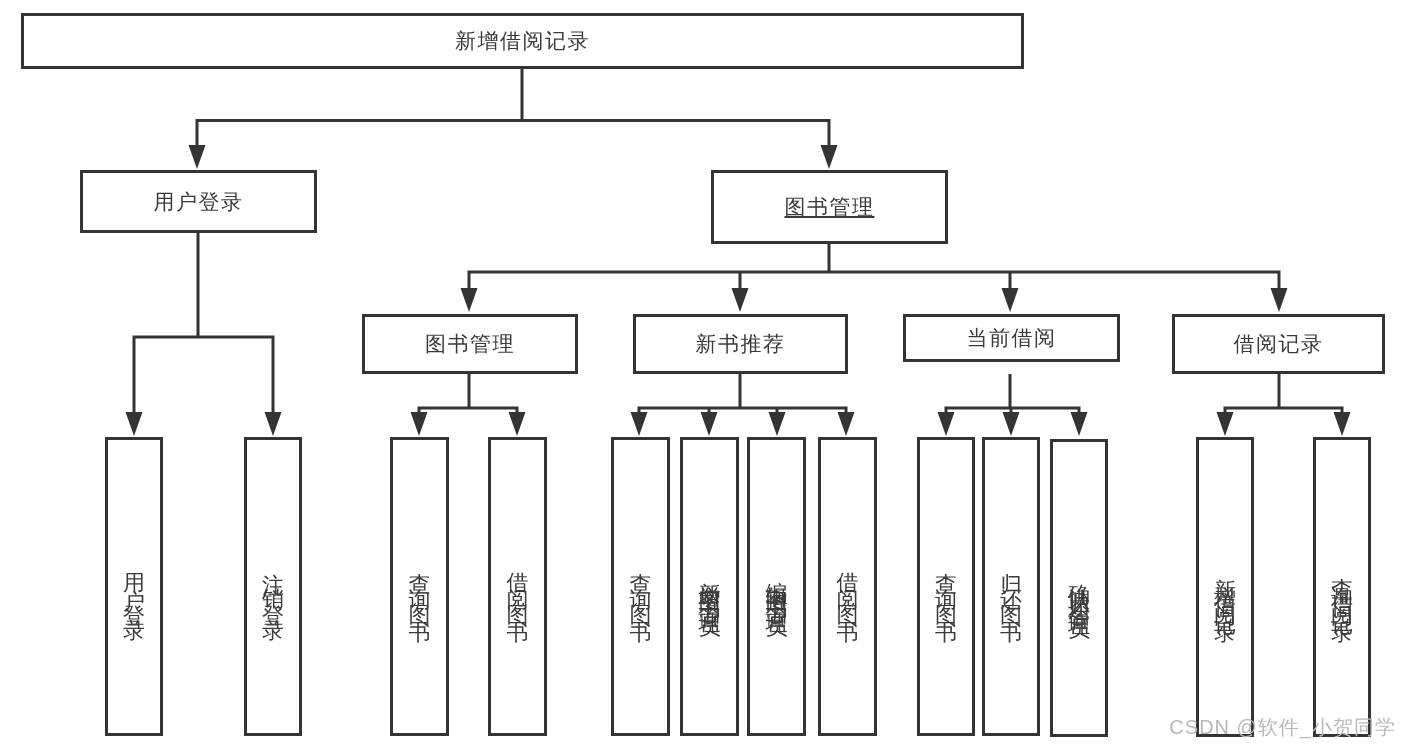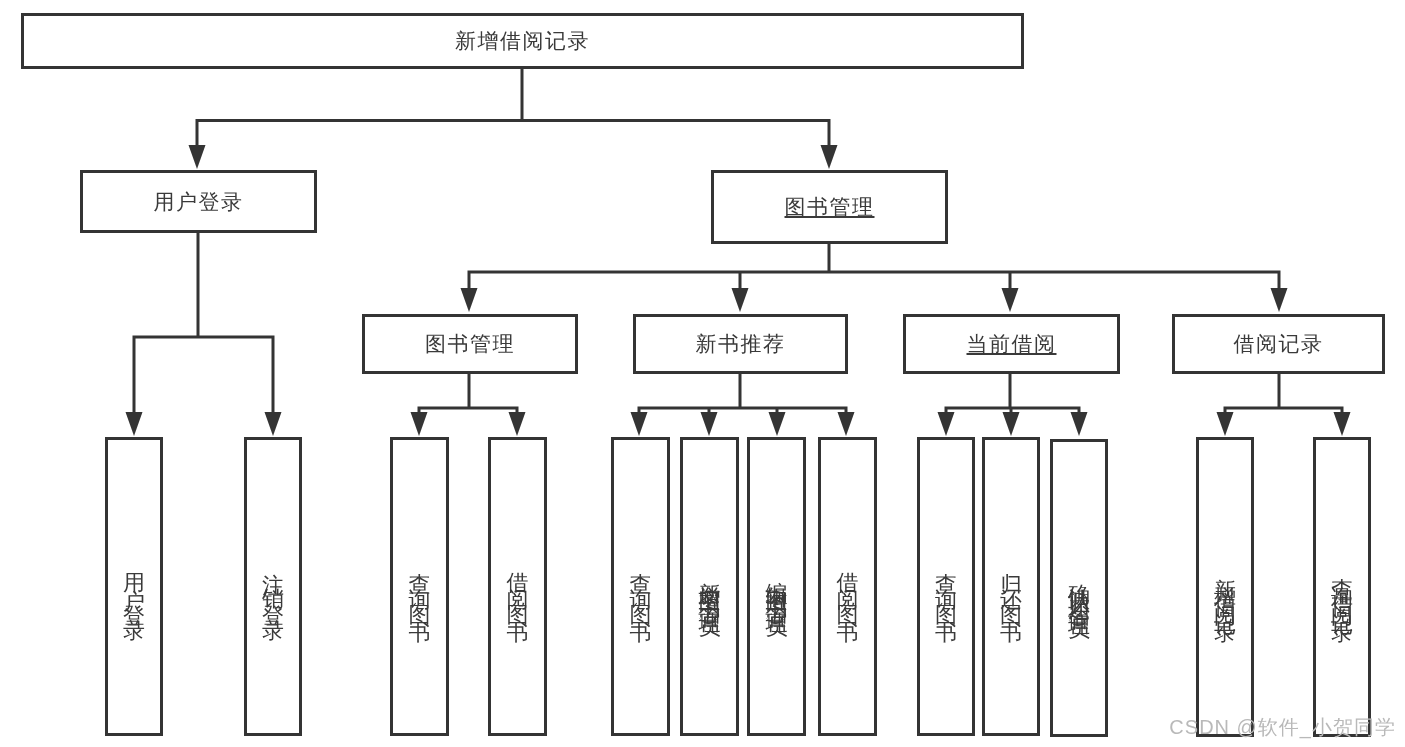--- a/index.html
+++ b/index.html
@@ -92,21 +92,21 @@
     </g>
   </svg>
 
   <div class="box" style="left:21px; top:13px; width:1003px; height:56px;">新增借阅记录</div>
 
   <div class="box" style="left:80px; top:170px; width:237px; height:63px;">用户登录</div>
   <div class="box" style="left:711px; top:170px; width:237px; height:74px;text-decoration:underline;">图书管理</div>
 
   <div class="box" style="left:362px; top:314px; width:216px; height:60px;">图书管理</div>
   <div class="box" style="left:633px; top:314px; width:215px; height:60px;">新书推荐</div>
-  <div class="box" style="left:903px; top:314px; width:217px; height:60px;text-decoration:underline;">当前借阅</div>
+  <div class="box" style="left:903px; top:314px; width:217px; height:48px;">当前借阅</div>
   <div class="box" style="left:1172px; top:314px; width:213px; height:60px;">借阅记录</div>
 
   <div class="box vbox v4" style="left:105px; top:437px; width:58px; height:299px;">用户登录</div>
   <div class="box vbox v4" style="left:244px; top:437px; width:58px; height:299px;">注销登录</div>
 
   <div class="box vbox v4" style="left:390px; top:437px; width:59px; height:299px;">查询图书</div>
   <div class="box vbox v4" style="left:488px; top:437px; width:59px; height:299px;">借阅图书</div>
 
   <div class="box vbox v4" style="left:611px; top:437px; width:59px; height:299px;">查询图书</div>
   <div class="box vbox v9" style="left:680px; top:437px; width:59px; height:299px;">新增图书（管理员）</div>

